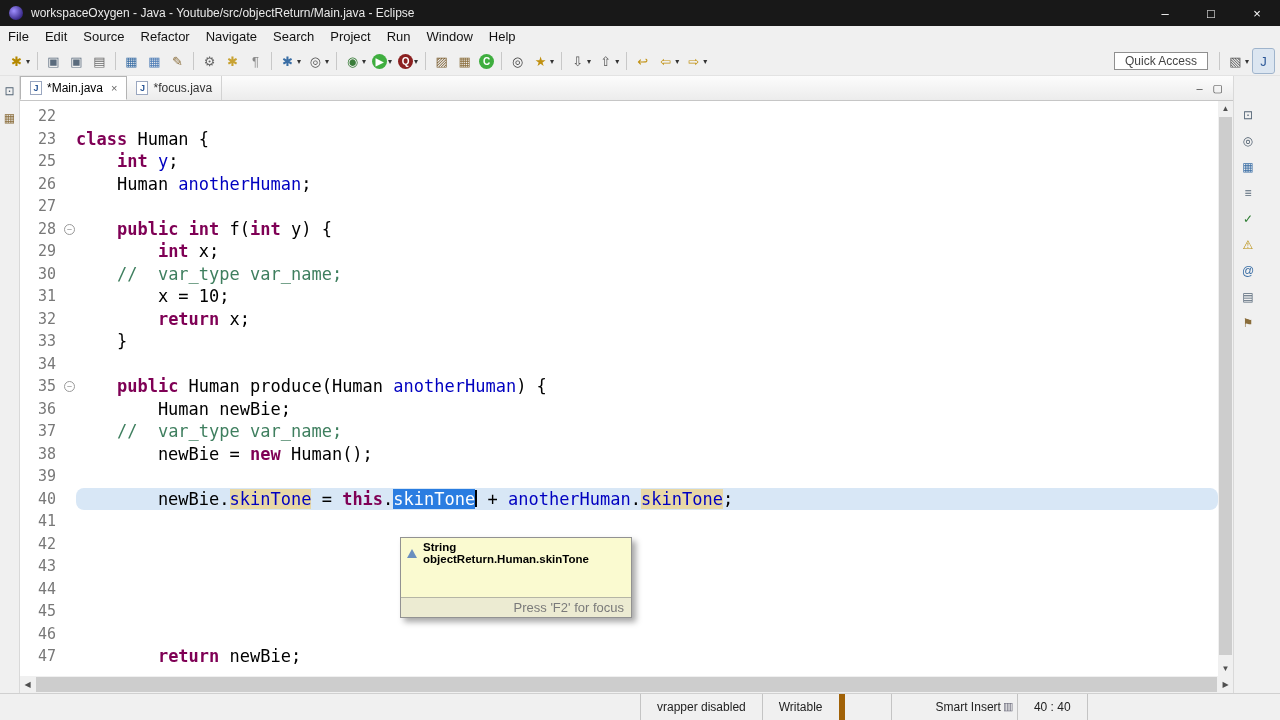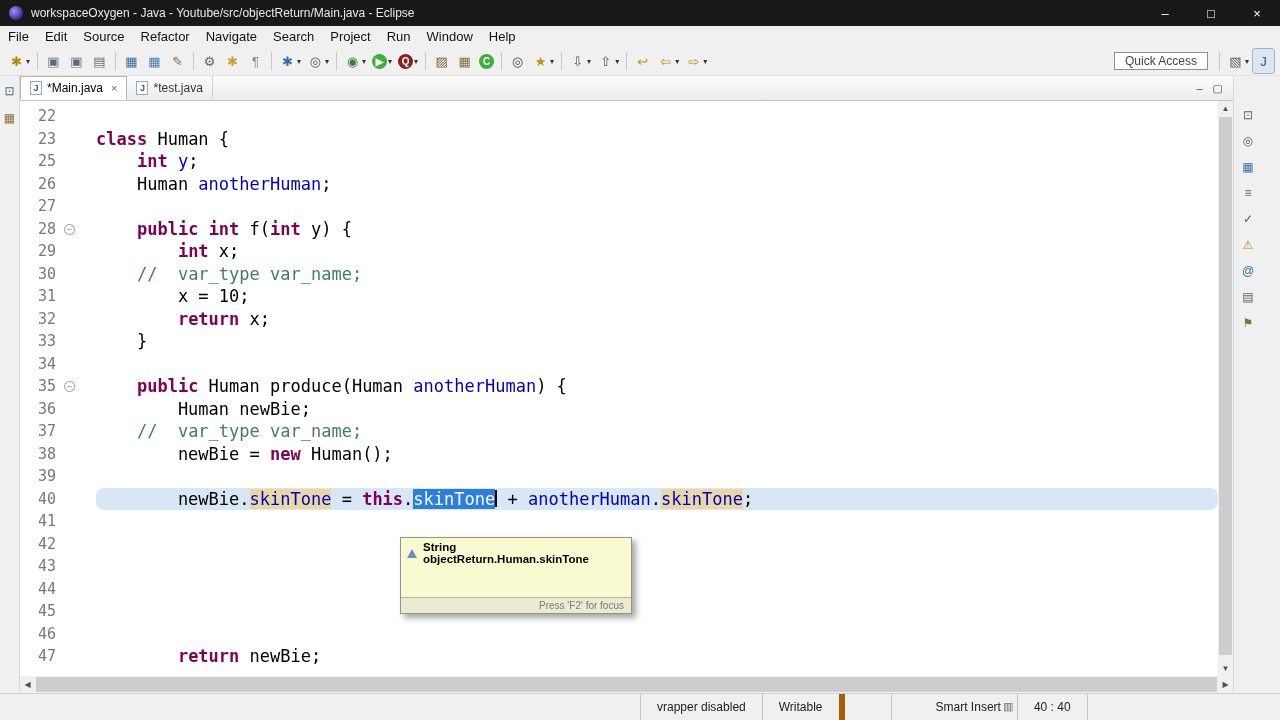--- a/index.html
+++ b/index.html
@@ -61,21 +61,21 @@
   
   #content{position:absolute;left:20px;top:101px;width:1198px;height:575px;background:#fff;
            overflow:hidden;padding-top:4px;box-sizing:border-box;}
   .code-line{display:flex;height:22.5px;line-height:22.5px;white-space:pre;
              font-family:"DejaVu Sans Mono","Liberation Mono",monospace;font-size:17px;}
   .ln{flex:none;width:36px;text-align:right;padding-right:8px;color:#787878;font-size:15px;}
   .fold{flex:none;width:12px;position:relative;}
   .foldmark{position:absolute;left:0;top:6px;width:9px;height:9px;border:1px solid #999;
             border-radius:50%;background:#fff;color:#666;font-size:8px;line-height:8px;
             text-align:center;font-family:"Liberation Sans",sans-serif;}
-  .codetxt{flex:1;margin-left:20px;}
+  .codetxt{flex:1;}
   .code-line.cur .codetxt{background:var(--cur,#d8e7f6);border-radius:8px;}
   .tk-p{color:#000;}
   .tk-k{color:var(--kw,#7f0055);font-weight:bold;}
   .tk-c{color:var(--cm,#3f7f5f);}
   .tk-f{color:var(--fld,#0000c0);}
   .hl-occ{background:var(--occ,#e8d8a6);}
   .hl-sel{background:var(--sel,#2a7de1);color:#fff;}
   .caret{display:inline-block;width:0;height:17px;border-left:2px solid #000;vertical-align:-2px;}
 
   
@@ -101,21 +101,21 @@
   .sb-icon{position:absolute;left:1003px;top:6px;font-size:11px;color:#667;}
 
   
   #tooltip{position:absolute;left:400px;top:537px;width:230px;background:var(--ttbg,#fafad0);
            border:1px solid #929292;box-shadow:4px 4px 6px rgba(0,0,0,.35);z-index:50;}
   .tt-head{display:flex;align-items:center;gap:6px;padding:3px 6px 2px 6px;font-size:11.5px;
            font-weight:bold;color:#000;}
   .tt-icon{width:0;height:0;border-left:5px solid transparent;border-right:5px solid transparent;
            border-bottom:9px solid #6a8fbf;flex:none;}
   .tt-body{height:30px;}
-  .tt-footer{background:#ecebd2;border-top:1px solid #b5b5a5;font-size:10px;color:#7a7a7a;
+  .tt-footer{background:#ecebd2;border-top:1px solid #b5b5a5;font-size:13px;color:#7a7a7a;
              text-align:right;padding:2px 7px;}
 </style>
 </head>
 <body>
 
 <div id="titlebar">
   <span class="app-icon"></span>
   <span class="title-text">workspaceOxygen - Java - Youtube/src/objectReturn/Main.java - Eclipse</span>
   <div class="win-controls">
     <span class="win-btn">–</span>
@@ -251,21 +251,21 @@
 
 <div id="tabbar">
   <div id="tabs">
       <div class="tab active">
         <span class="jicon">J</span>
         <span class="tab-label">*Main.java</span>
         <span class="tab-close">×</span>
       </div>
       <div class="tab">
         <span class="jicon">J</span>
-        <span class="tab-label">*test.java</span>
+        <span class="tab-label">*focus.java</span>
       </div>
     </div>
   <div class="tab-actions" id="tabactions">
       <span>–</span>
       <span>▢</span>
     </div>
 </div>
 
 <div id="content">
     <div class="code-line"><span class="ln">22</span><span class="fold"></span><span class="codetxt"></span></div>

